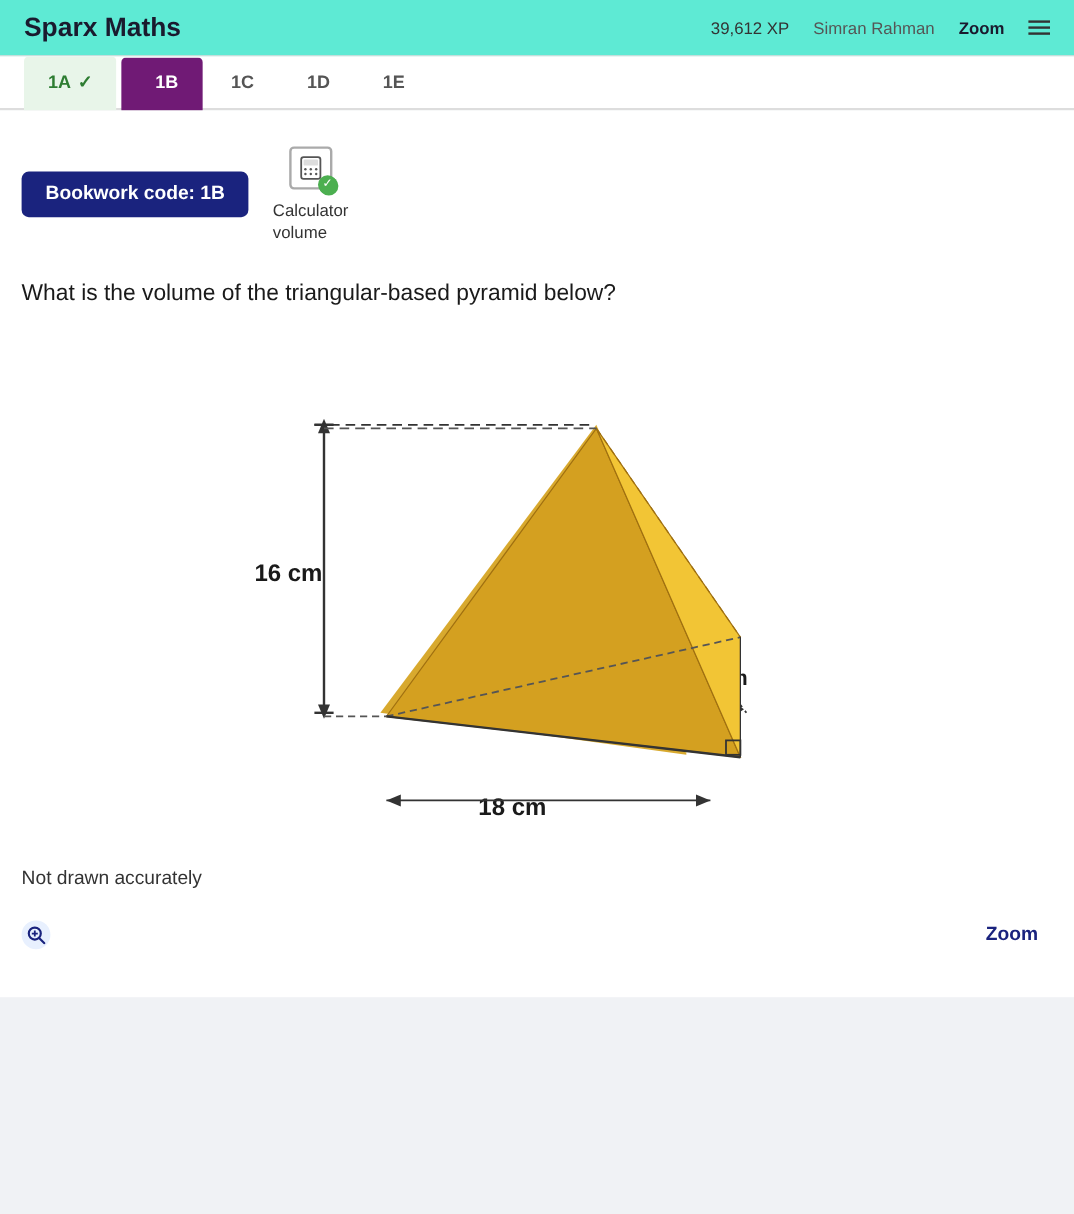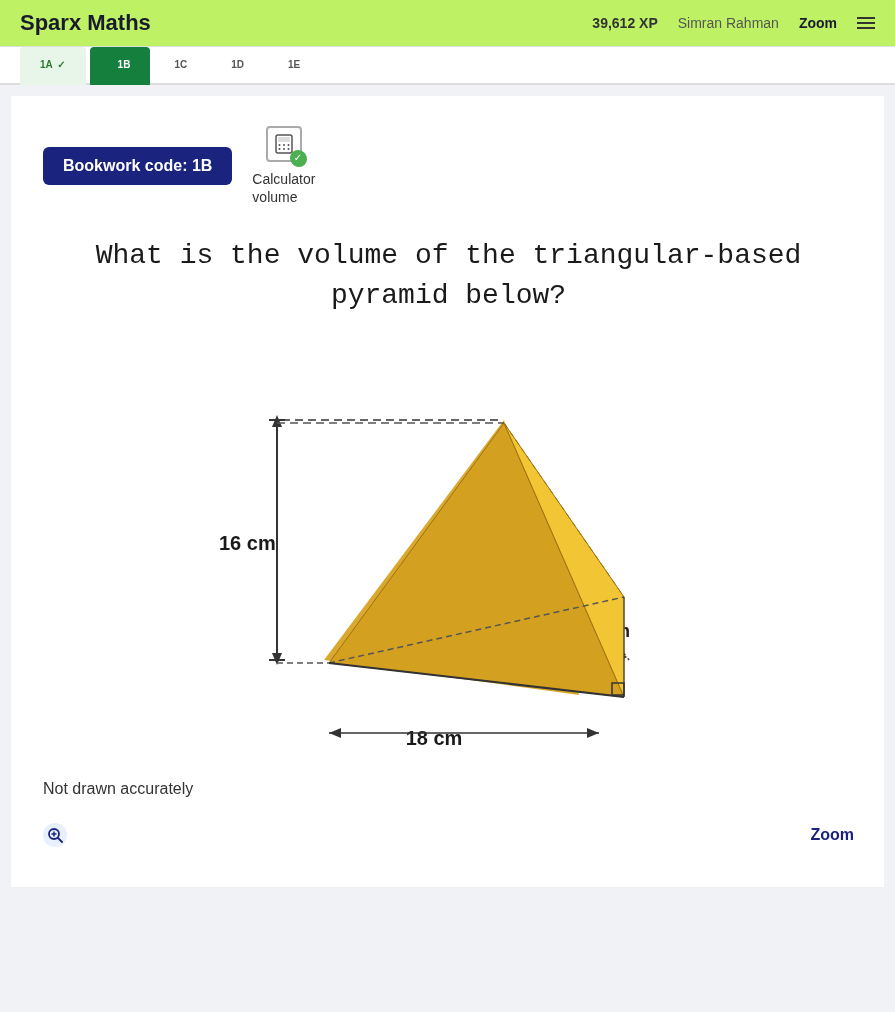--- a/index.html
+++ b/index.html
@@ -6,41 +6,41 @@
     body {
       font-family: Arial, sans-serif;
       background: #f0f2f5;
       width: 895px;
       min-height: 1012px;
       overflow-x: hidden;
     }
 
     
     .header {
-      background: #bef264;
+      background: #5eead4;
       display: flex;
       align-items: center;
       justify-content: space-between;
       padding: 10px 20px;
       border-bottom: 1px solid #ddd;
     }
     .header-left {
       font-size: 22px;
       font-weight: bold;
       color: #1a1a2e;
     }
     .header-right {
       display: flex;
       align-items: center;
       gap: 20px;
       font-size: 14px;
       color: #333;
     }
     .header-right .xp {
-      font-weight: 700;
+      font-weight: 400;
     }
     .header-right .username {
       color: #555;
     }
     .header-right .menu-text {
       font-weight: bold;
       color: #1a1a2e;
       cursor: pointer;
     }
     .menu-icon {
@@ -60,29 +60,29 @@
     .nav-tabs {
       background: white;
       display: flex;
       align-items: center;
       padding: 0 20px;
       border-bottom: 2px solid #ddd;
       gap: 4px;
     }
     .nav-tab {
       padding: 12px 20px;
-      font-size: 10px;
+      font-size: 15px;
       font-weight: 600;
       color: #555;
       cursor: pointer;
       border-bottom: 3px solid transparent;
       margin-bottom: -2px;
     }
     .nav-tab.active {
-      background: #15803d;
+      background: #701a75;
       color: white;
       border-radius: 4px 4px 0 0;
       padding-left: 28px;
     }
     .nav-tab.completed {
       background: #e8f5e9;
       color: #2e7d32;
       border-radius: 4px 4px 0 0;
     }
     .nav-tab.summary {
@@ -90,22 +90,22 @@
       font-weight: 700;
     }
     .checkmark {
       color: #2e7d32;
       margin-left: 2px;
     }
 
     
     .content {
       background: white;
-      margin: 11px;
-      padding: 20px 30px 40px 32px;
+      margin: 0;
+      padding: 20px 30px 40px 18px;
     }
 
     
     .bookwork-bar {
       display: flex;
       align-items: center;
       gap: 20px;
       margin-bottom: 30px;
       margin-top: 10px;
     }
@@ -152,34 +152,33 @@
       justify-content: center;
       line-height: 16px;
       text-align: center;
     }
     .calculator-label {
       line-height: 1.3;
     }
 
     
     .question-text {
-      font-size: 28px;
+      font-size: 19px;
       font-weight: 400;
       color: #1a1a1a;
-      text-align: center;
+      text-align: left;
       margin: 20px 0 40px 0;
       line-height: 1.4;
-      font-family: Liberation Mono, monospace;
     }
 
     
     .diagram-container {
       display: flex;
       justify-content: center;
-      align-items: center;
+      align-items: flex-start;
       margin: 0 auto;
       position: relative;
       width: 600px;
       height: 420px;
     }
 
     .pyramid-svg {
       width: 580px;
       height: 400px;
     }

